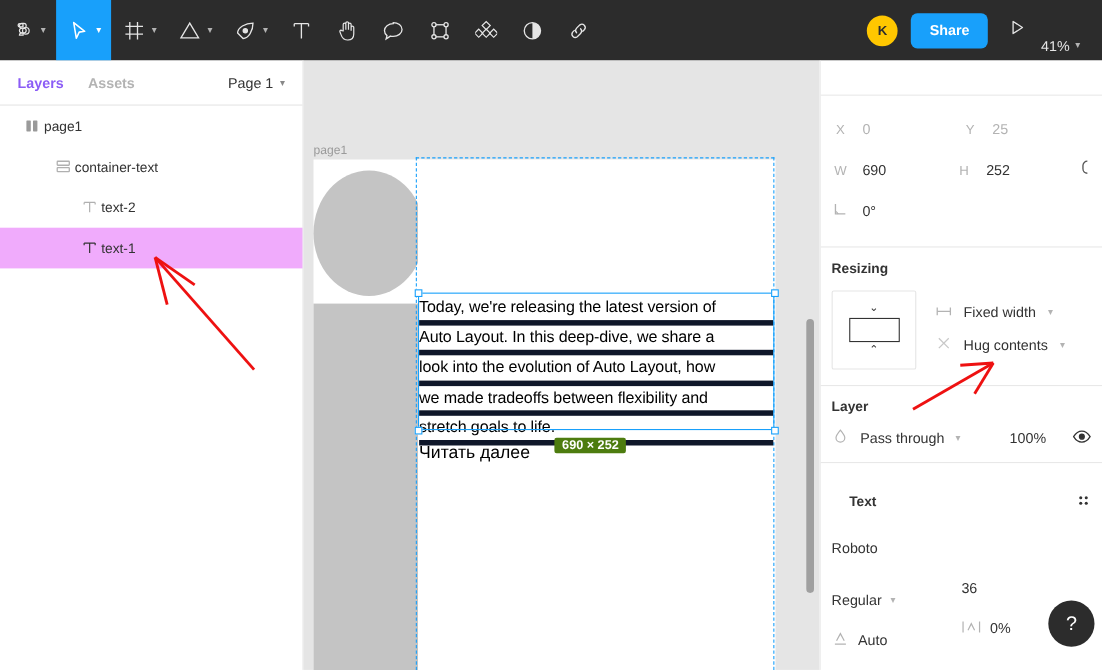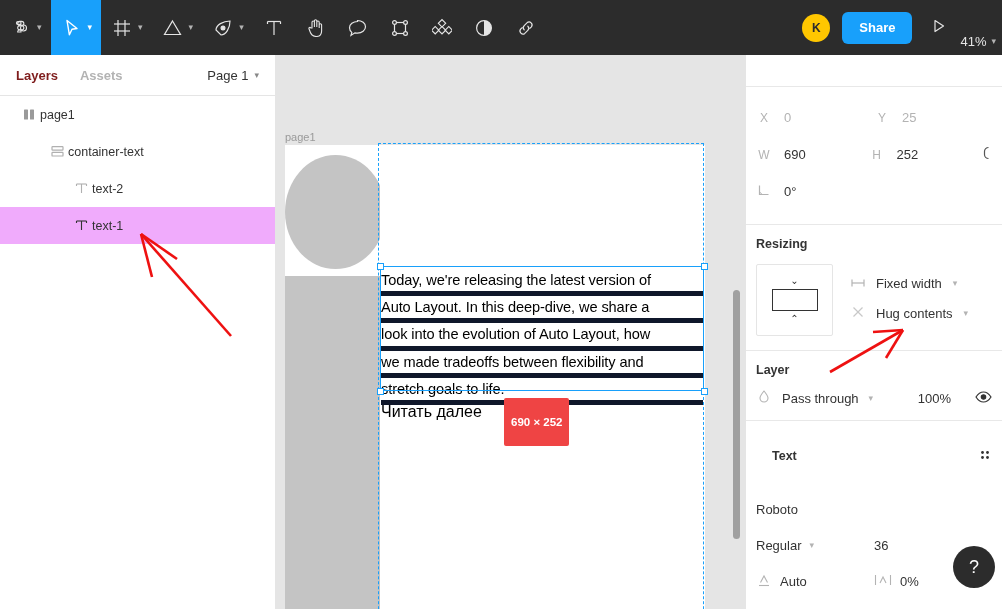--- a/index.html
+++ b/index.html
@@ -33,34 +33,34 @@
     display: flex; align-items: center; justify-content: center;
     font-size: 12px; font-weight: bold; margin-right: 12px;
   }
   .share-btn {
     background: #18a0fb; color: #fff;
     border-radius: 6px; height: 32px; padding: 0 17px;
     display: flex; align-items: center; font-size: 13px; font-weight: bold;
     margin-right: 10px;
   }
   .present-btn { width: 34px; height: 34px; display: flex; align-items: center; justify-content: center; margin-right: 4px; }
-  .zoom-ctl { display: flex; align-items: center; gap: 5px; color: #e5e5e5; font-size: 13px; padding-right: 6px; margin-top: 28px; }
+  .zoom-ctl { display: flex; align-items: center; gap: 5px; color: #e5e5e5; font-size: 13px; padding-right: 20px; margin-top: 28px; }
 
   
   .left-panel {
     position: absolute; top: 55px; left: 0;
     width: 276px; height: 554px;
     background: #ffffff;
     border-right: 1px solid #e5e5e5;
   }
   .lp-tabs {
     height: 41px; display: flex; align-items: center;
     padding: 0 16px; border-bottom: 1px solid #e5e5e5;
   }
-  .lp-tab { font-size: 13px; font-weight: bold; color: #7f1d1d; margin-right: 22px; }
+  .lp-tab { font-size: 13px; font-weight: bold; color: #8b5cf6; margin-right: 22px; }
   .lp-tab.inactive { color: #b3b3b3; font-weight: bold; }
   .lp-page { margin-left: auto; display: flex; align-items: center; gap: 6px; font-size: 13px; color: #333; }
   .lp-page .caret { color: #888; }
 
   .layer-row {
     height: 37px; display: flex; align-items: center;
     font-size: 12.5px; color: #333;
   }
   .layer-row.selected { background: #f0abfc; }
   .layer-ic { width: 22px; display: flex; align-items: center; justify-content: center; color: #b0b0b0; flex: 0 0 auto; }
@@ -125,23 +125,23 @@
   .h-tl { left: 101px; top: 208px; }
   .h-tr { left: 425px; top: 208px; }
   .h-bl { left: 101px; top: 333px; }
   .h-br { left: 425px; top: 333px; }
   .read-more {
     position: absolute; left: 105px; top: 348px;
     font-size: 16px; color: #000;
   }
   .dim-badge {
     position: absolute; left: 228px; top: 343px;
-    background: #ef4444; color: #fff;
+    background: #4d7c0f; color: #fff;
     font-size: 11.5px; font-weight: bold;
-    padding: 18px 7px; border-radius: 2px;
+    padding: 1px 7px; border-radius: 2px;
   }
   .canvas-scrollbar {
     position: absolute; right: 5px; top: 235px;
     width: 7px; height: 249px;
     background: #a0a0a0; border-radius: 4px;
   }
 
   
   .right-panel {
     position: absolute; top: 55px; left: 745px;
@@ -164,21 +164,21 @@
   }
   .resize-inner { width: 46px; height: 22px; border: 1px solid #333; }
   .rs-chev { font-size: 10px; color: #333; line-height: 1; }
   .resize-opts { display: flex; flex-direction: column; gap: 15px; padding-top: 12px; }
   .resize-opt { display: flex; align-items: center; gap: 11px; font-size: 13px; color: #333; }
   .opt-ic { color: #b3b3b3; width: 14px; text-align: center; font-size: 12px; }
   .layer-prop { display: flex; align-items: center; padding: 0 10px; gap: 10px; font-size: 13px; color: #333; }
   .op-val { margin-left: auto; margin-right: 14px; }
   .text-head { display: flex; align-items: center; padding: 0 10px; }
   .dots-ic { margin-left: auto; color: #333; font-size: 13px; letter-spacing: 1px; }
-  .text-row { display: flex; align-items: center; padding: 0 10px; height: 36px; font-size: 13px; color: #333; }
+  .text-row { display: flex; padding: 0 10px; height: 36px; font-size: 13px; color: #333; }
   .tr-left { width: 118px; display: flex; align-items: center; gap: 8px; }
 
   
   .arrows { position: absolute; inset: 0; pointer-events: none; }
   .help-btn {
     position: absolute; left: 953px; top: 546px;
     width: 42px; height: 42px; border-radius: 50%;
     background: #2c2c2c; color: #fff;
     display: flex; align-items: center; justify-content: center;
     font-size: 18px;

